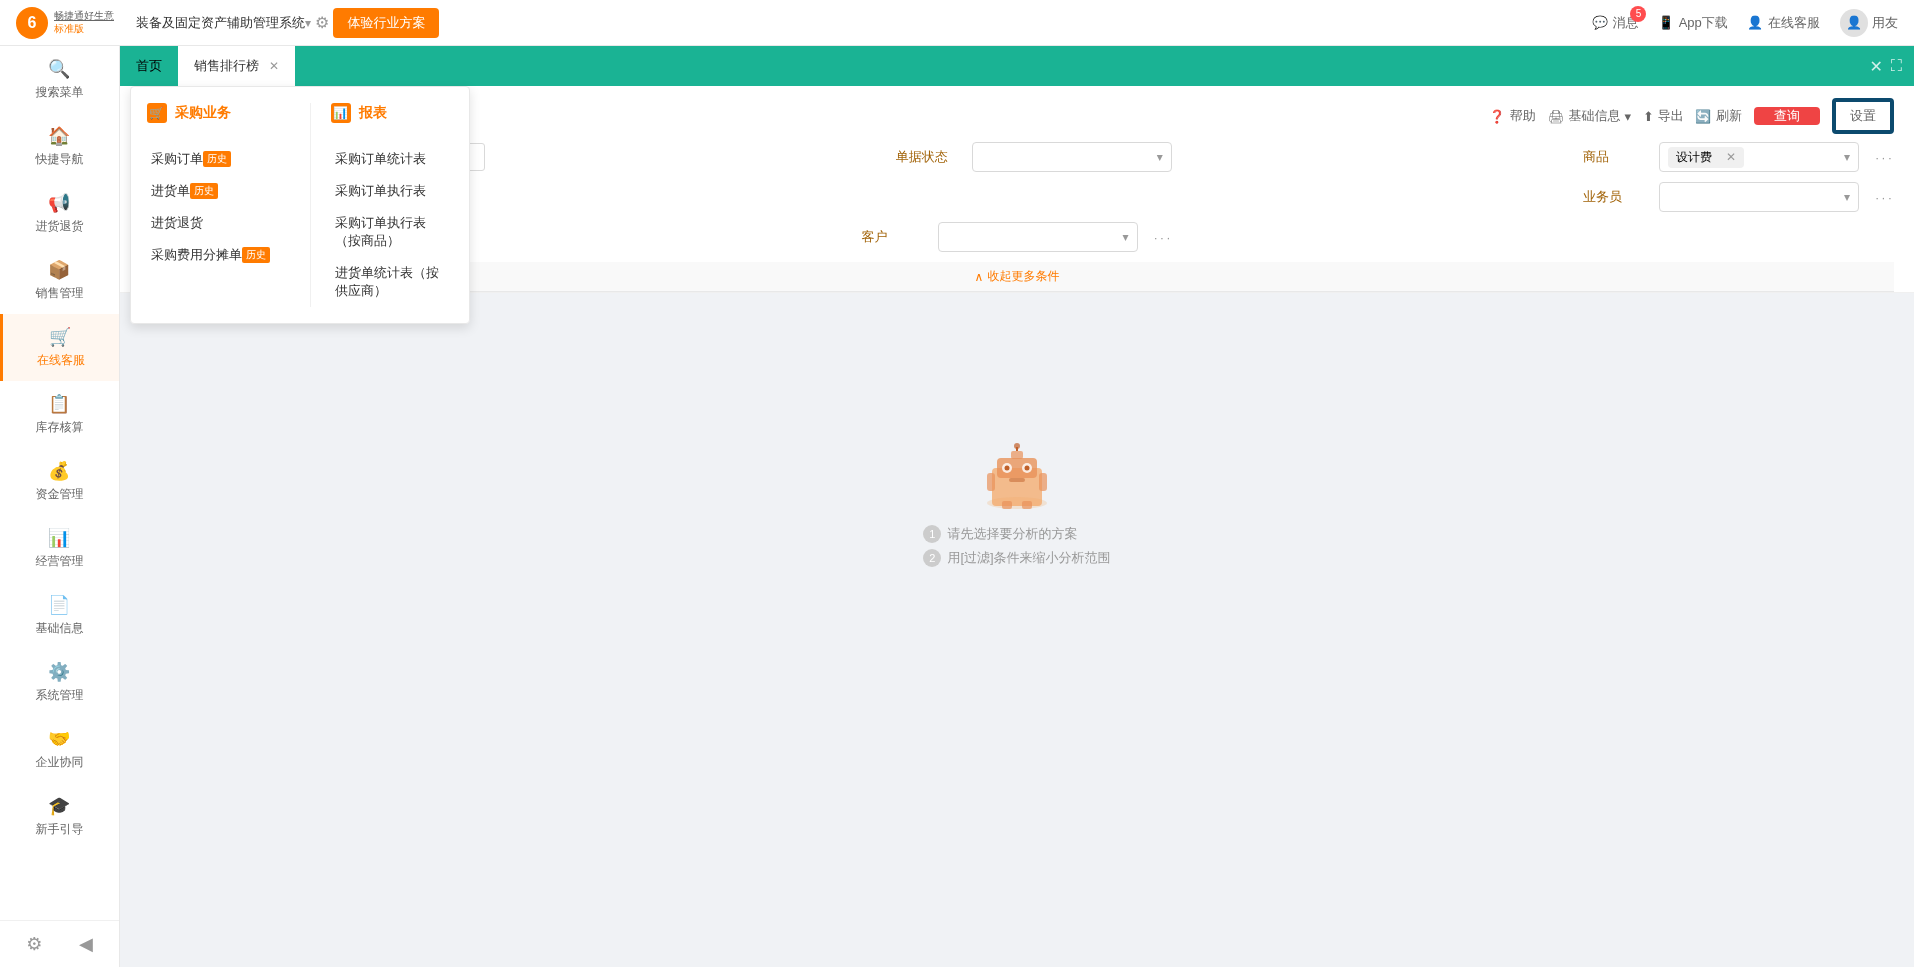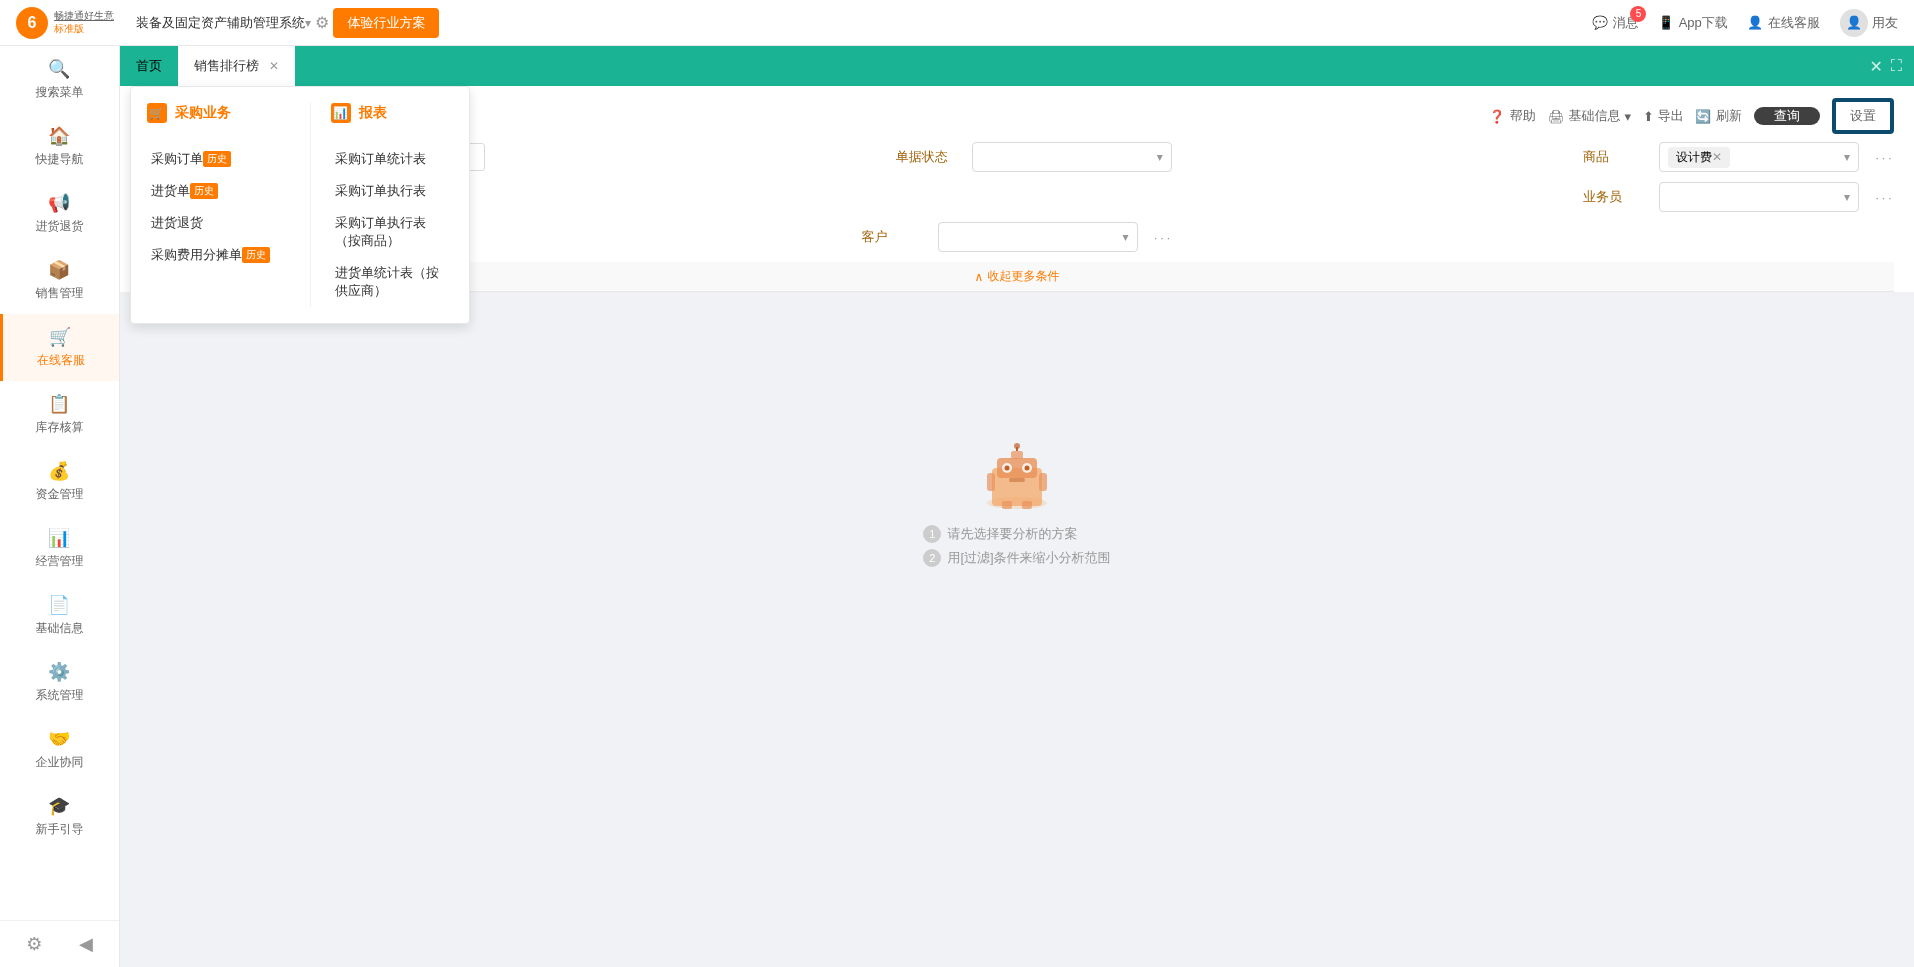--- a/index.html
+++ b/index.html
@@ -220,37 +220,37 @@
       font-size: 13px;
       min-width: 60px;
     }
     .filter-tag {
       display: flex;
       align-items: center;
       background: #f0f0f0;
       border-radius: 4px;
       padding: 2px 8px;
       font-size: 12px;
-      gap: 0;
+      gap: 14px;
     }
     .filter-tag-close { cursor: pointer; color: #999; }
     .toolbar-btn {
       display: flex;
       align-items: center;
       gap: 4px;
       cursor: pointer;
       color: #666;
       font-size: 13px;
     }
     .toolbar-btn-primary {
-      background: #404040;
+      background: #ef4444;
       color: white;
       border: none;
       padding: 0 20px;
-      border-radius: 14px;
+      border-radius: 4px;
       font-size: 13px;
       cursor: pointer;
     }
     .toolbar-btn-default {
       background: #fff;
       color: #666;
       border: 4px solid #0c4a6e;
       padding: 5px 14px;
       border-radius: 4px;
       font-size: 13px;

